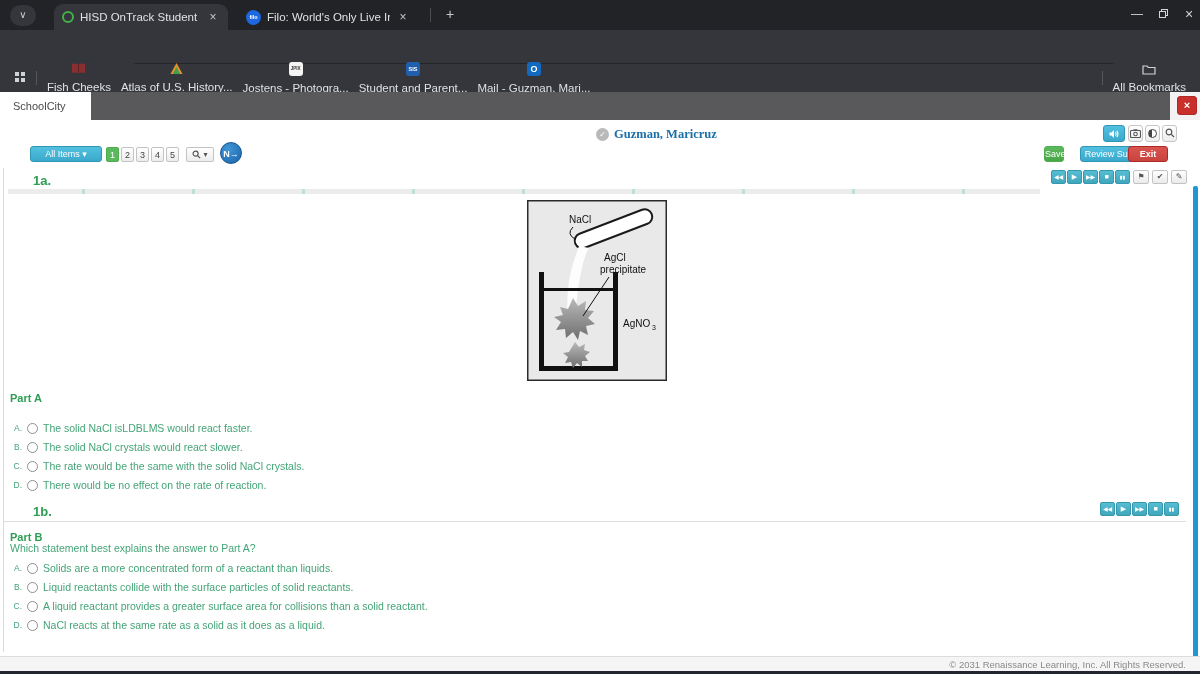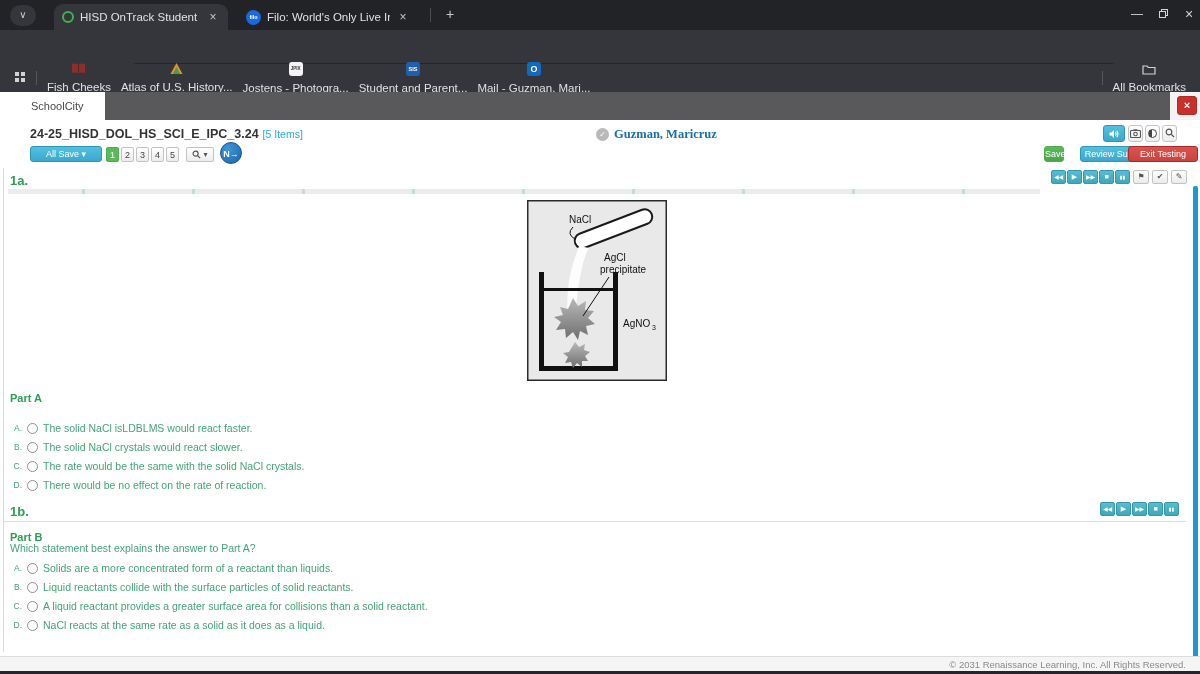--- a/index.html
+++ b/index.html
@@ -31,21 +31,21 @@
   .bar-icon { top:38px; }
 
   #bookmarks { left:0; top:64px; width:1200px; height:28px; background:#34363b; display:flex; align-items:center; padding:0 14px; gap:10px; color:#dfe1e5; font-size:11.5px; }
   .bm { display:flex; align-items:center; gap:6px; white-space:nowrap;flex-direction:column; }
   .bm-sep { width:1px; height:14px; background:#54565b; }
   .badge-sq { width:14px; height:14px; border-radius:3px; color:#fff; font-weight:bold; text-align:center; }
   .spacer { flex:1; }
 
   
   #panelstrip { left:0; top:92px; width:1200px; height:28px; background:#59595b; }
-  #sc-tab { left:0; top:92px; width:105px; height:28px; background:#ffffff; color:#4a4a4a; font-size:11px; line-height:28px; padding-left:31px; }
+  #sc-tab { left:0; top:92px; width:91px; height:28px; background:#ffffff; color:#4a4a4a; font-size:11px; line-height:28px; padding-left:13px; }
   #strip-right { left:1170px; top:92px; width:30px; height:28px; background:#f3f3f3; }
   #panel-close { left:1177px; top:96px; width:20px; height:19px; background:#c9302c; border:1px solid #ac2925; border-radius:3px; color:#fff; font-size:11px; font-weight:bold; text-align:center; line-height:17px; }
 
   
   #test-title { left:30px; top:127px; font-size:12.5px; font-weight:bold; color:#333; }
   #items-badge { color:#29abe2; font-weight:normal; font-size:10.5px; margin-left:4px; }
   #student { left:596px; top:127px; display:flex; align-items:center; gap:5px; }
   .check-circ { width:13px; height:13px; border-radius:50%; background:#b9b9b9; color:#fff; font-size:8px; text-align:center; line-height:13px; }
   #student-name { font-family:"Liberation Serif", serif; font-weight:bold; font-size:12.5px; color:#1b6fa8; }
   .hdr-iconbtn { top:125px; height:17px; border-radius:3px; text-align:center; }
@@ -54,25 +54,25 @@
 
   
   .ctl { top:146px; height:16px; border-radius:3px; font-size:9px; color:#fff; text-align:center; line-height:15px; }
   #filter-dd { left:30px; width:72px; background:linear-gradient(#53c0df,#3aa9cc); border:1px solid #2f96b4; }
   .pagebtn { top:147px; width:13px; height:15px; border:1px solid #c3c3c3; background:linear-gradient(#fff,#ececec); color:#444; font-size:9px; text-align:center; line-height:14px; border-radius:2px; }
   .pagebtn.active { background:#5cb85c; border-color:#4cae4c; color:#fff; }
   #pager-search { left:167px; top:147px; width:28px; height:15px; border:1px solid #c3c3c3; background:linear-gradient(#fff,#ececec); border-radius:2px; display:flex; align-items:center; justify-content:center; gap:2px; color:#555; font-size:8px; }
   #next-btn { left:197px; top:142px; width:22px; height:22px; border-radius:50%; background:radial-gradient(circle at 35% 30%, #3f96d6, #1c64ab); color:#fff; font-weight:bold; font-size:9px; text-align:center; line-height:22px; border:1px solid #16568f; }
   #save-btn   { left:1044px; width:20px; background:linear-gradient(#5cb85c,#48a648); border:1px solid #4cae4c; }
   #review-btn { left:1080px; width:80px; background:linear-gradient(#53c0df,#3aa9cc); border:1px solid #2f96b4; }
-  #exit-button{ left:1128px; width:70px; background:linear-gradient(#d9534f,#c9433f); border:1px solid #ac2925; }
+  #exit-button{ left:1128px; width:40px; background:linear-gradient(#d9534f,#c9433f); border:1px solid #ac2925;font-weight:bold; }
 
   
   #q-left-border { left:3px; top:168px; width:1px; height:484px; background:#d9d9d9; }
-  .qnum { font-size:13px; font-weight:bold; color:#2f9e55; }
+  .qnum { font-size:13px; font-weight:bold; color:#2f9e55;margin-left:23px; }
   #q1a-num { left:10px; top:173px; }
   #q1b-num { left:10px; top:504px; }
   #stem-strip { left:8px; top:189px; width:1032px; height:5px; background:repeating-linear-gradient(90deg,#ececec 0 74px,#bfe0d2 74px 77px,#ececec 77px 110px); }
   #q1b-rule { left:3px; top:521px; width:1183px; height:1px; background:#dedede; }
 
   .media-group { display:flex; gap:1px; }
   .mbtn { width:15px; height:14px; background:linear-gradient(#57bdd2,#3fa6bb); border:1px solid #3598ad; color:#fff; font-size:6px; text-align:center; line-height:12px; border-radius:2px; }
   .gbtn { width:16px; height:14px; background:linear-gradient(#fff,#ebebeb); border:1px solid #c3c3c3; color:#555; font-size:8px; text-align:center; line-height:12px; border-radius:2px; margin-left:3px; }
   #q1a-toolbar { left:1051px; top:170px; display:flex; align-items:center; }
   #q1b-toolbar { left:1100px; top:502px; display:flex; align-items:center; }
@@ -201,21 +201,20 @@
         </svg>
       <span>All Bookmarks</span>
     </span>
   </div>
 
   <div class="abs" id="panelstrip"></div>
   <div class="abs" id="sc-tab">SchoolCity</div>
   <div class="abs" id="strip-right"></div>
   <div class="abs" id="panel-close">×</div>
 
-  <div class="abs" id="test-title"><span>24-25_HISD_DOL_HS_SCI_E_IPC_3.24</span><span id="items-badge">[5 Items]</span></div>
   <div class="abs" id="student">
     <span class="check-circ">✓</span>
     <span id="student-name">Guzman, Maricruz</span>
   </div>
   <div class="abs hdr-iconbtn" style="left:1103px; width:22px; background:linear-gradient(#53c0df,#3aa9cc); border:1px solid #2f96b4; line-height:15px;">
     <svg width="11" height="10" viewBox="0 0 11 10">
         <path d="M0.5 3.5 h2 L5 1 v8 L2.5 6.5 h-2 Z" fill="#fff"></path>
         <path d="M6.5 3 Q8 5 6.5 7 M7.8 1.8 Q10.2 5 7.8 8.2" fill="none" stroke="#fff" stroke-width="1.1"></path>
       </svg>
   </div>
@@ -227,21 +226,21 @@
       </svg>
   </div>
   <div class="abs hdr-iconbtn hdr-white" style="left:1145px; width:15px; line-height:14px;"><span class="contrast-dot"></span></div>
   <div class="abs hdr-iconbtn hdr-white" style="left:1162px; width:15px; line-height:14px;">
     <svg width="10" height="10" viewBox="0 0 10 10">
         <circle cx="4" cy="4" r="2.8" fill="none" stroke="#555" stroke-width="1.2"></circle>
         <line x1="6.1" y1="6.1" x2="9" y2="9" stroke="#555" stroke-width="1.2"></line>
       </svg>
   </div>
 
-  <div class="abs ctl" id="filter-dd"><span>All Save</span> <span>▾</span></div>
+  <div class="abs ctl" id="filter-dd"><span>All Items</span> <span>▾</span></div>
   <div class="abs pagebtn active" style="left:106px;">1</div>
   <div class="abs pagebtn" style="left:121px;">2</div>
   <div class="abs pagebtn" style="left:136px;">3</div>
   <div class="abs pagebtn" style="left:151px;">4</div>
   <div class="abs pagebtn" style="left:166px; left:166px;">5</div>
   <div class="abs" id="pager-search" style="left:186px;">
     <svg width="9" height="9" viewBox="0 0 10 10">
         <circle cx="4" cy="4" r="2.8" fill="none" stroke="#555" stroke-width="1.3"></circle>
         <line x1="6.1" y1="6.1" x2="9" y2="9" stroke="#555" stroke-width="1.3"></line>
       </svg>

